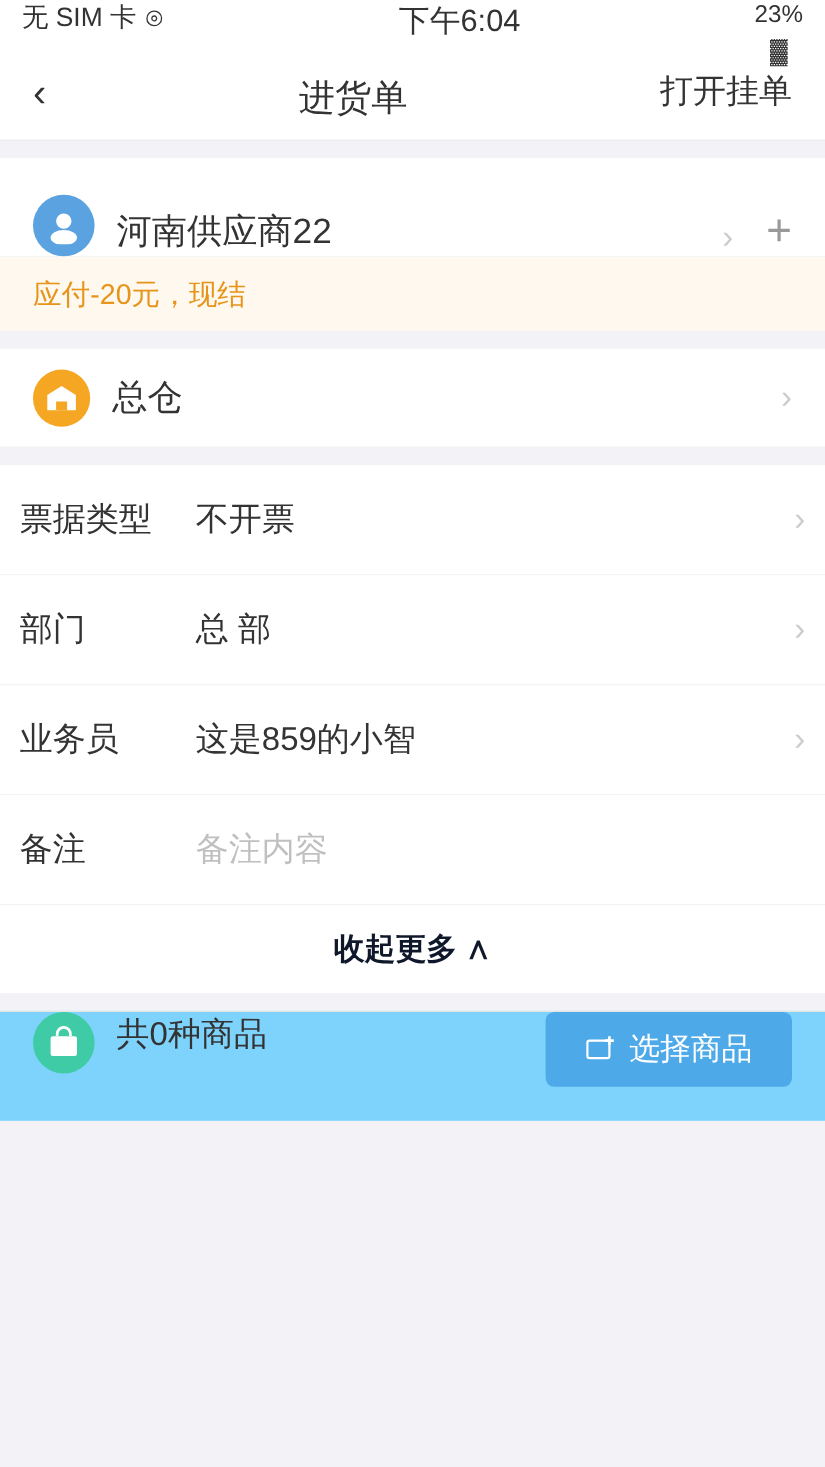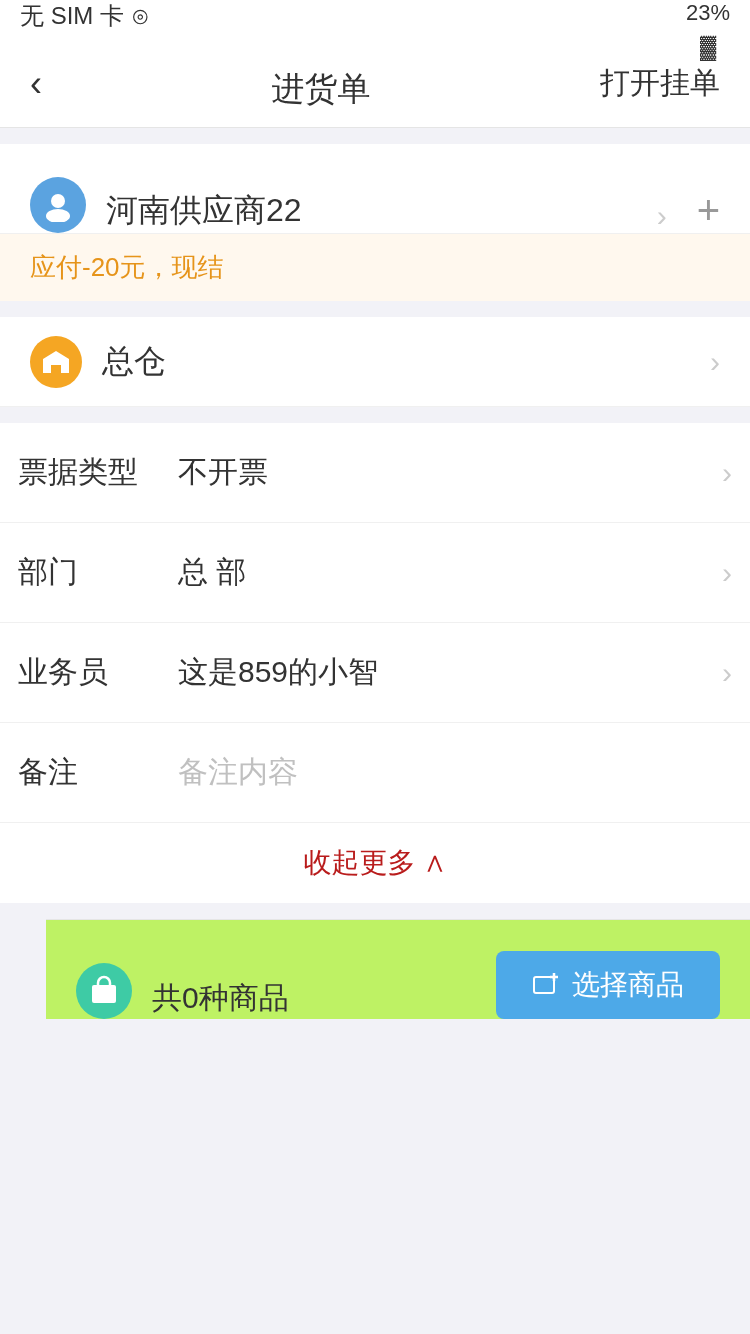--- a/index.html
+++ b/index.html
@@ -174,34 +174,34 @@
     }
 
     
     .collapse-toggle {
       height: 80px;
       display: flex;
       align-items: center;
       justify-content: center;
       background: #fff;
       font-size: 28px;
-      color: #b91c1c;
+      color: #0f172a;
       cursor: pointer;
       gap: 8px;
+      font-weight: bold;
     }
 
     
     .bottom-bar {
       height: 100px;
-      background: #bef264;
-      display: flex;
-      align-items: flex-end;
+      background: #7dd3fc;
+      display: flex;
+      align-items: flex-start;
       padding: 0 30px;
       border-top: 1px solid #e5e5e5;
-      margin-left: 46px;
     }
     .product-icon {
       width: 56px;
       height: 56px;
       border-radius: 50%;
       background: #3ecba5;
       display: flex;
       align-items: center;
       justify-content: center;
       margin-right: 20px;
@@ -233,20 +233,21 @@
       min-height: 300px;
     }
   </style>
 </head>
 <body>
 
 <div class="status-bar">
   <div class="status-left">
     <span>无 SIM 卡 ⊙</span>
   </div>
+  <div class="status-center">下午6:04</div>
   <div class="status-right">
     <span>23%</span>
     <span>▓</span>
   </div>
 </div>
 
 <div class="nav-bar">
   <span class="nav-back">‹</span>
   <span class="nav-title">进货单</span>
   <span class="nav-action">打开挂单</span>

